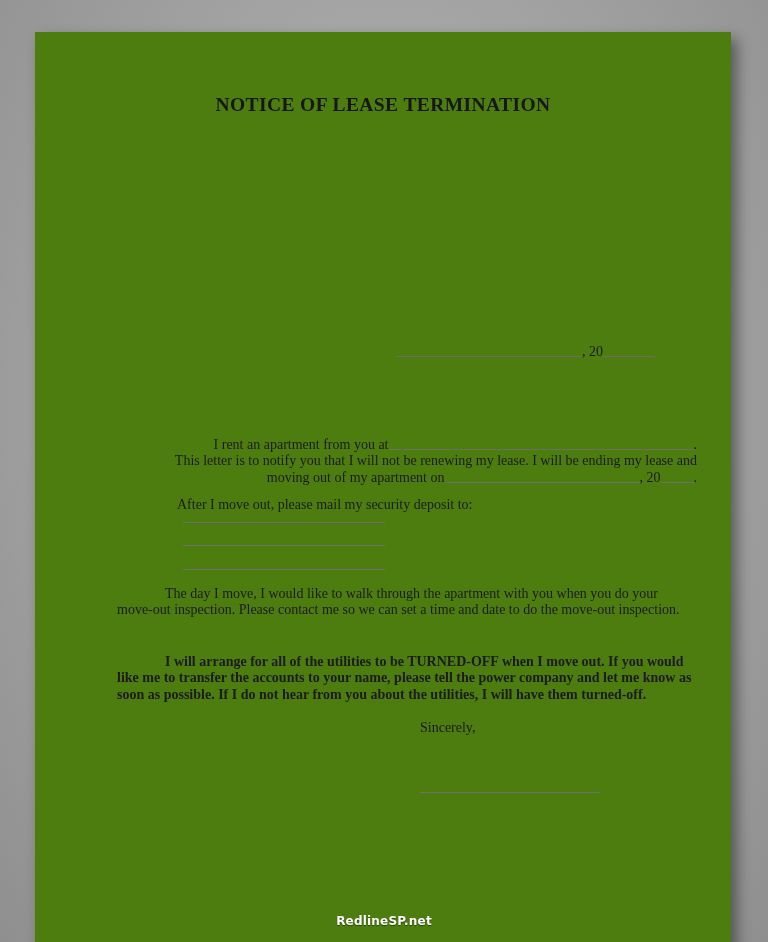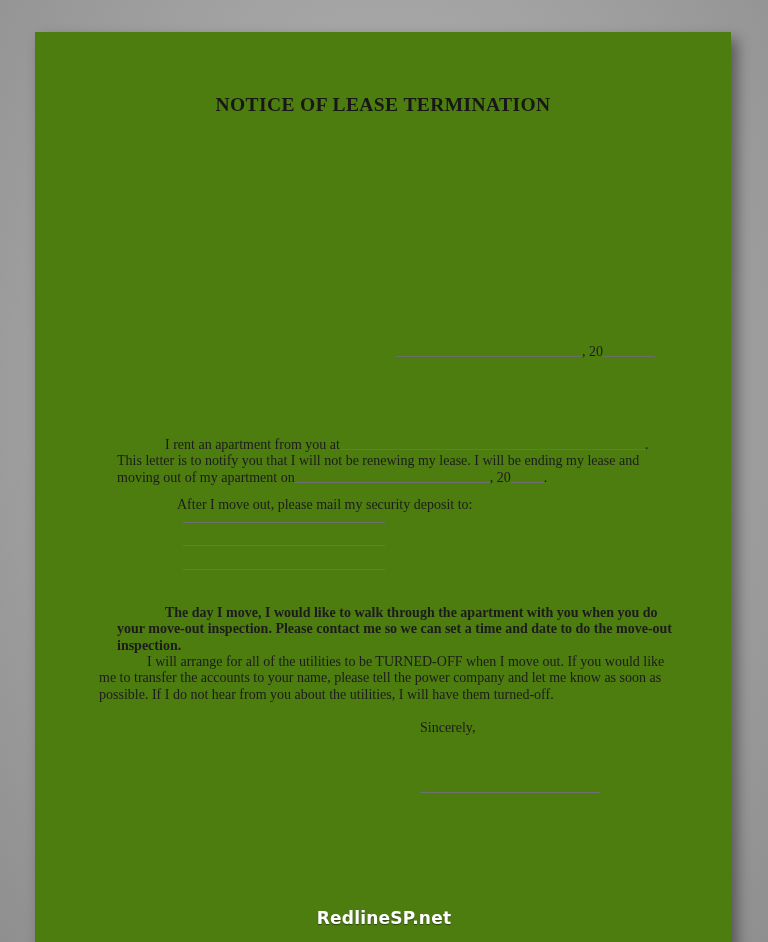--- a/index.html
+++ b/index.html
@@ -79,50 +79,51 @@
     left: 82px;
     top: 354px;
     width: 340px;
   }
 
   
   #para-rent {
     left: 82px;
     top: 388px;
     width: 580px;
+    text-align: right;
   }
   #para-rent .indent { display:inline-block; width: 34px; }
 
   
   #para-deposit {
     left: 94px;
     top: 448px;
     width: 520px;
   }
   #para-deposit .indent { display:inline-block; width: 34px; }
 
   
   #address-line-1 { left: 148px; top: 490px; width: 202px; }
   #address-line-2 { left: 148px; top: 513px; width: 202px; }
   #address-line-3 { left: 148px; top: 537px; width: 202px; }
 
   
   #para-walkthrough {
     left: 82px;
-    top: 556px;
+    top: 537px;
     width: 570px;
-    font-weight: bold;
   }
   #para-walkthrough .indent { display:inline-block; width: 34px; }
 
   
   #para-utilities {
-    left: 64px;
+    left: 82px;
     top: 605px;
     width: 578px;
+    font-weight: bold;
   }
   #para-utilities .indent { display:inline-block; width: 34px; }
 
   
   #para-thanks {
     left: 82px;
     top: 662px;
     width: 400px;
   }
   #para-thanks .indent { display:inline-block; width: 34px; }
@@ -139,21 +140,21 @@
 
   
   #watermark {
     position: absolute;
     left: 0;
     bottom: 14px;
     width: 100%;
     text-align: center;
     font-family: "DejaVu Sans", sans-serif;
     font-weight: bold;
-    font-size: 17px;
+    font-size: 12px;
     letter-spacing: 0.2px;
     color: #ffffff;
     text-shadow: 0 1px 1px rgba(0,0,0,0.45);
   }
 </style>
 </head>
 <body>
 
 <div id="page-sheet">
 

